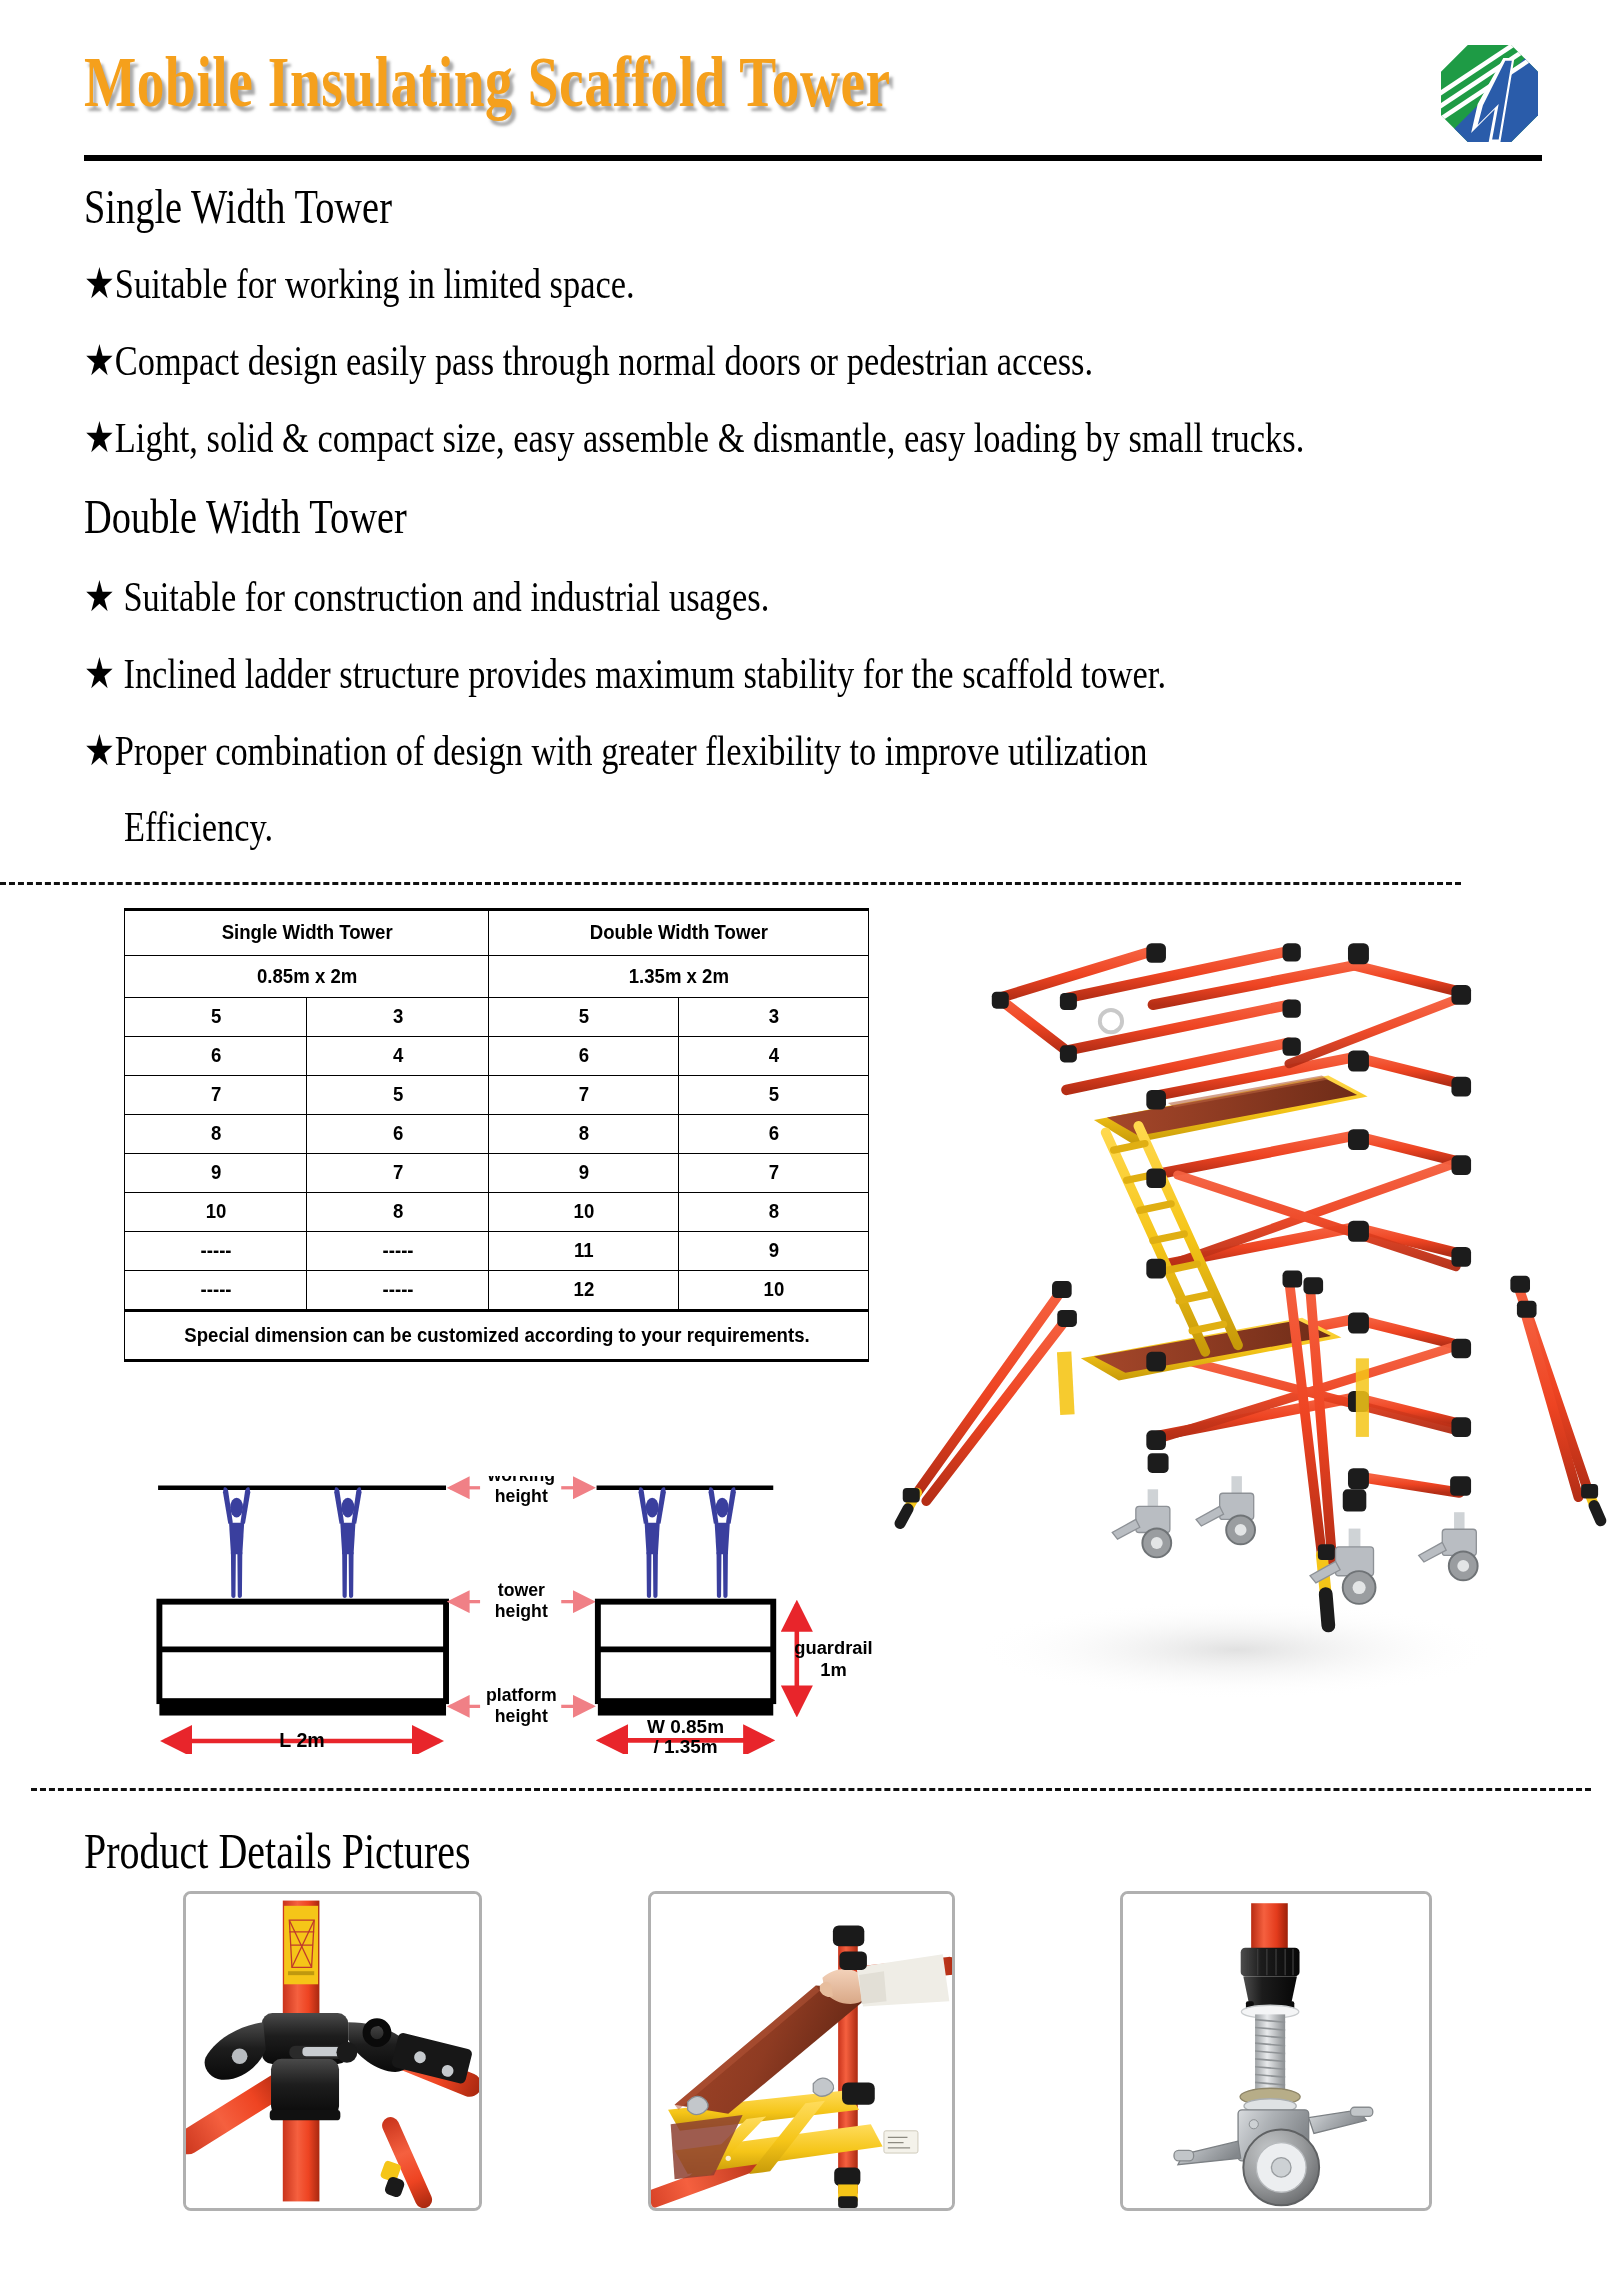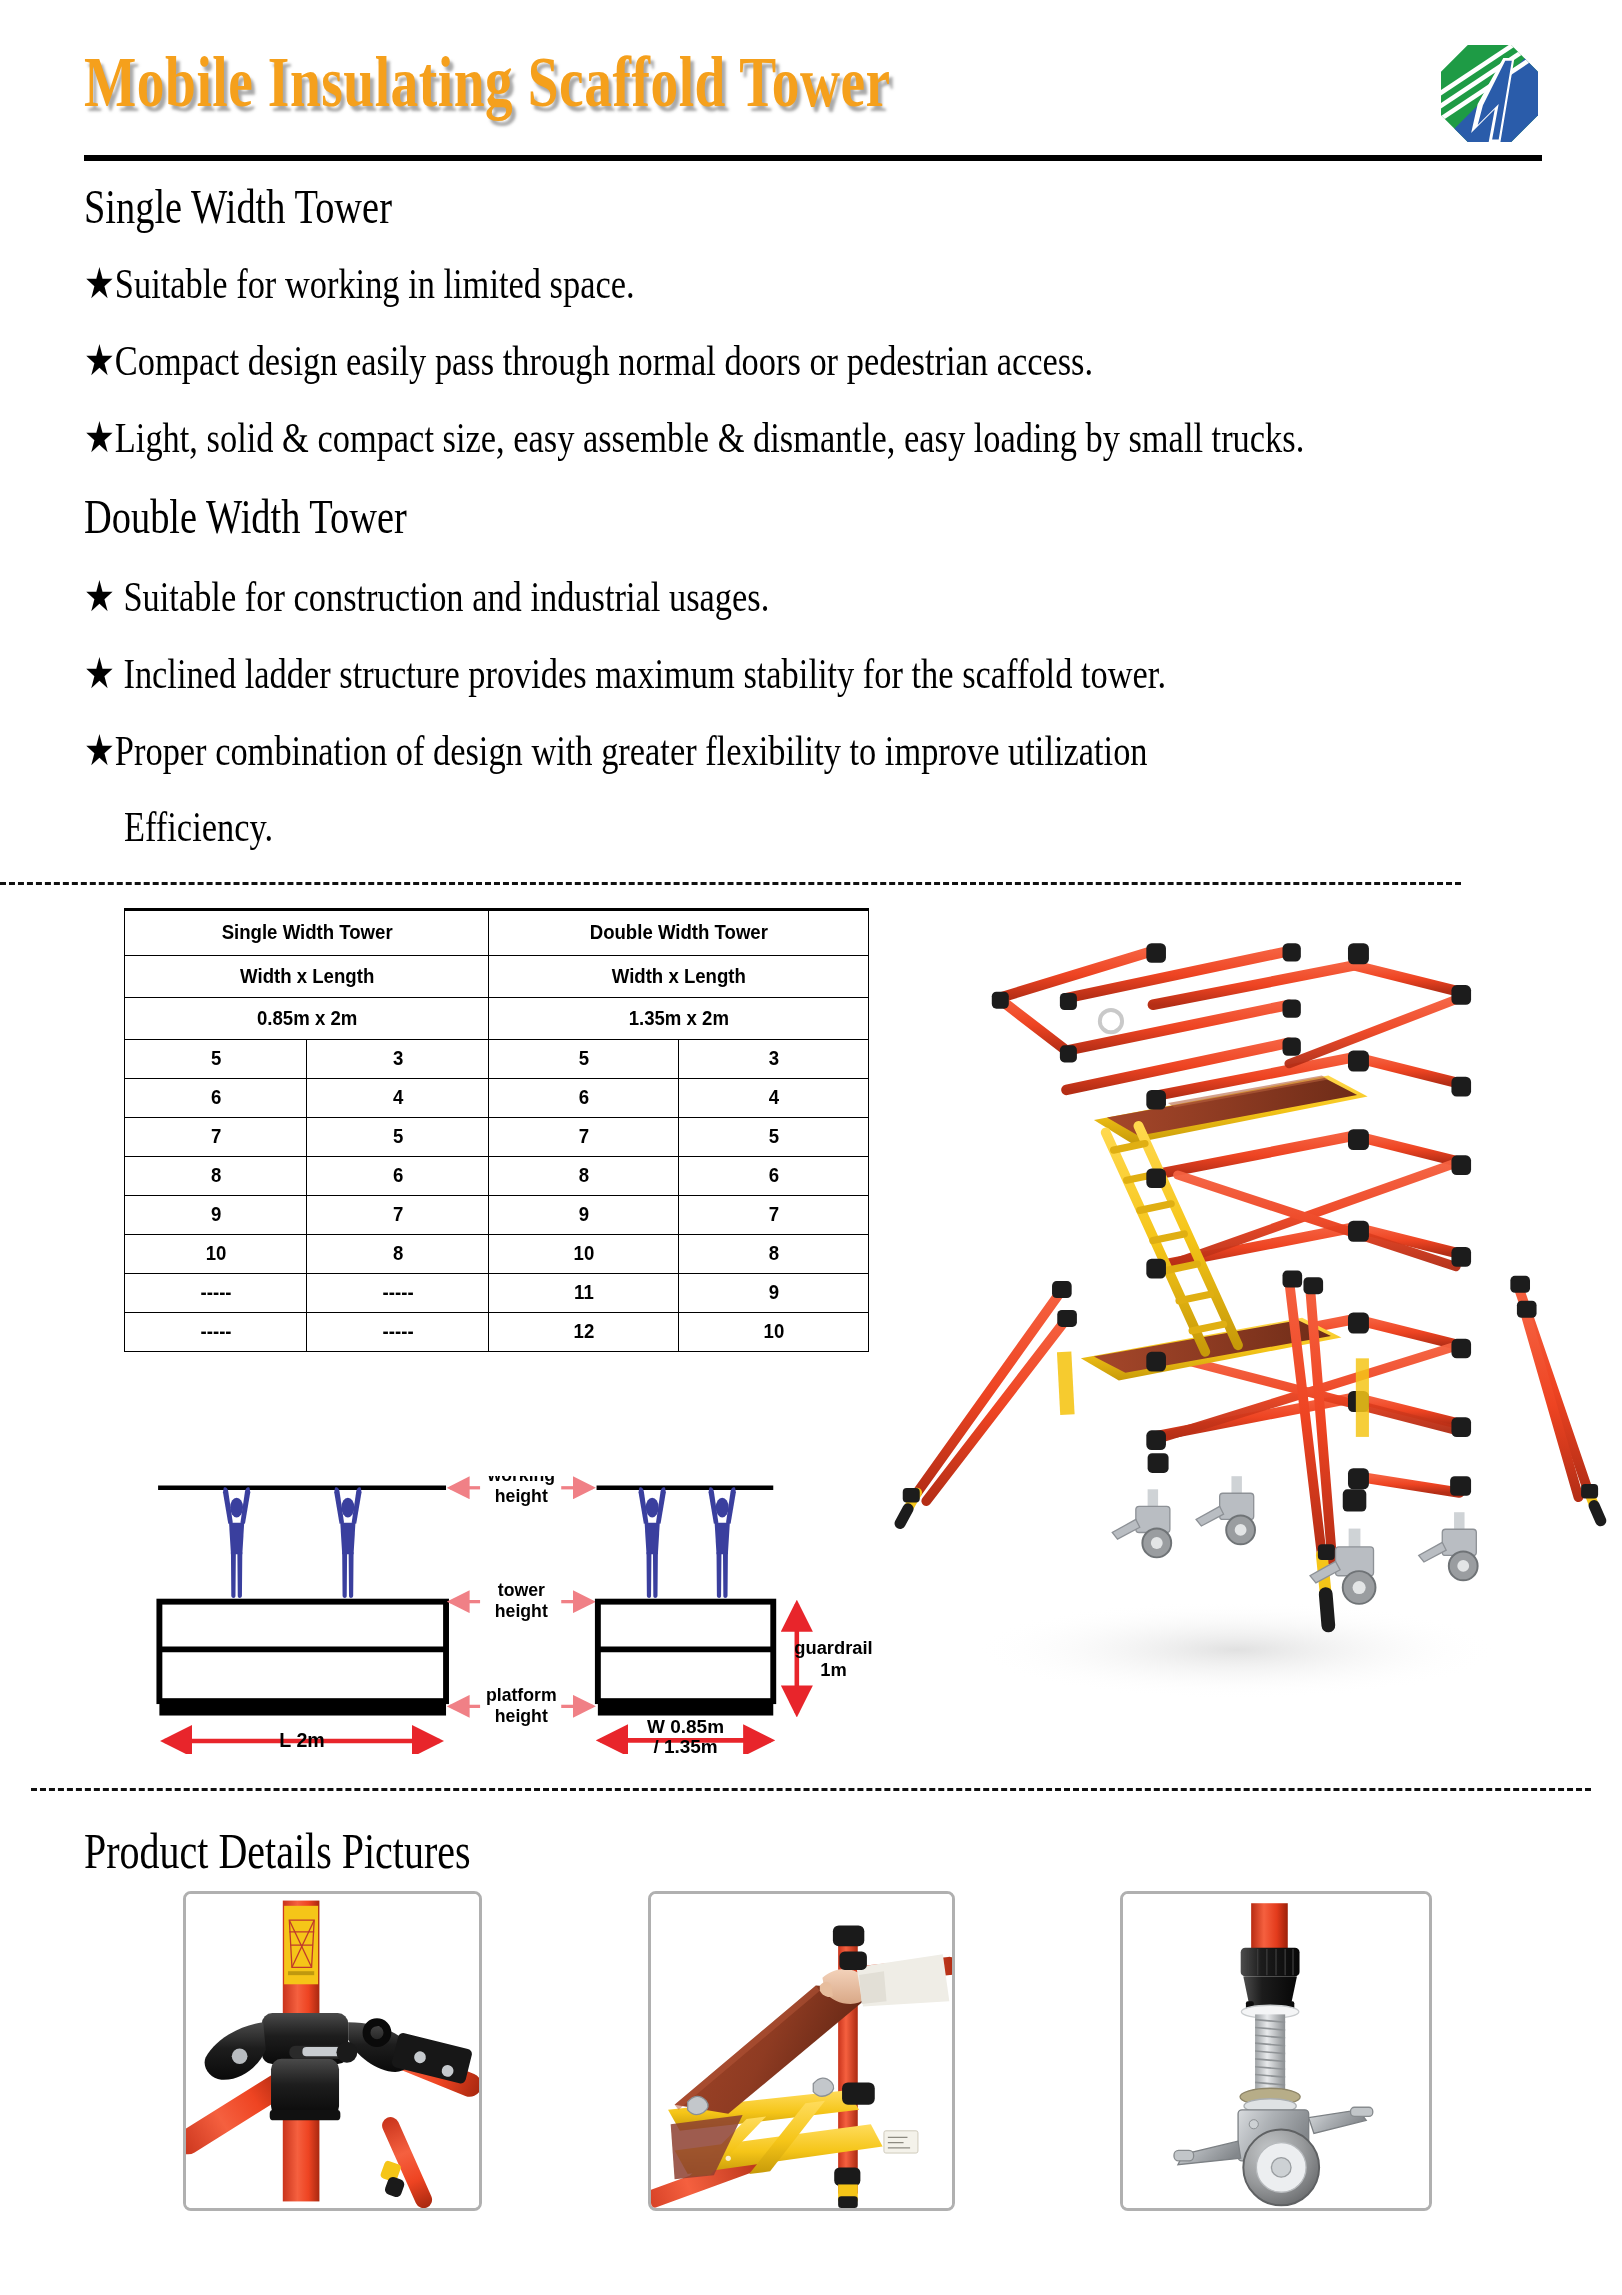--- a/index.html
+++ b/index.html
@@ -118,24 +118,20 @@
 <div class="dashed-rule" id="divider-1"></div>
 <div class="dashed-rule" id="divider-2"></div>
 
 <table id="spec-table">
   <tbody>
       <tr>
     <td class="t-title thick-top" colspan="2">Single Width Tower</td>
     <td class="t-title thick-top" colspan="2">Double Width Tower</td>
   </tr>
   <tr>
-    <td class="t-sub" colspan="2">Width x Length</td>
-    <td class="t-sub" colspan="2">Width x Length</td>
-  </tr>
-  <tr>
     <td class="t-dim" colspan="2">0.85m x 2m</td>
     <td class="t-dim" colspan="2">1.35m x 2m</td>
   </tr>
 
   <tr>
     <td class="t-data">5</td>
     <td class="t-data">3</td>
     <td class="t-data">5</td>
     <td class="t-data">3</td>
   </tr>
@@ -173,20 +169,23 @@
     <td class="t-data">-----</td>
     <td class="t-data">-----</td>
     <td class="t-data">11</td>
     <td class="t-data">9</td>
   </tr>
   <tr>
     <td class="t-data">-----</td>
     <td class="t-data">-----</td>
     <td class="t-data">12</td>
     <td class="t-data">10</td>
+  </tr>
+  <tr>
+    <td class="t-foot thick-top thick-bottom" colspan="4">Special dimension can be customized according to your requirements.</td>
   </tr>
 </tbody>
   </table>
 
 <div id="dim-diagram">
 <svg viewBox="0 0 1120 425">
 
   <defs>
     <marker id="rar" markerWidth="7" markerHeight="7" refX="6" refY="3.5" orient="auto">
       <polygon points="0,0 7,3.5 0,7" fill="#E8252B"></polygon>

